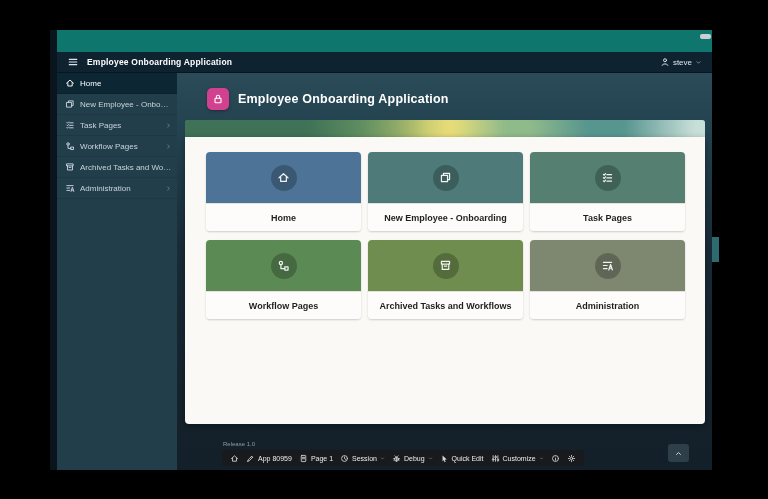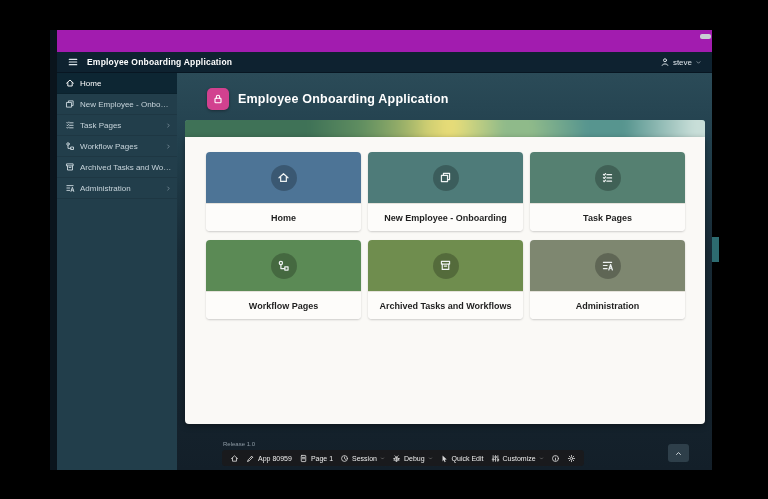--- a/index.html
+++ b/index.html
@@ -8,21 +8,21 @@
     background:#000;
     font-family:"Liberation Sans", sans-serif;
     position:relative;
     overflow:hidden;
     -webkit-font-smoothing:antialiased;
   }
   .icon { display:inline-flex; }
   .icon svg { width:100%; height:100%; display:block; }
 
   
-  .window { position:absolute; left:50px; top:30px; width:662px; height:440px; background:#a21caf; }
+  .window { position:absolute; left:50px; top:30px; width:662px; height:440px; background:#0f766e; }
   .left-strip { position:absolute; left:0; top:0; width:7px; height:440px; background:#0a141c; }
   .scroll-thumb { position:absolute; left:650px; top:4px; width:11px; height:5px; background:#c9cfd4; border-radius:2px; }
   .edge-tab { position:absolute; left:712px; top:237px; width:7px; height:25px; background:#2d6b70; }
 
   
   .header { position:absolute; left:7px; top:22px; width:655px; height:21px; background:#0e2230;
             display:flex; align-items:center; padding:0 10px; border-bottom:1px solid #081622; }
   .menu-btn { width:12px; height:12px; color:#dde5ea; margin-right:8px; cursor:pointer; }
   .header-title { color:#fff; font-size:8.5px; font-weight:700; letter-spacing:.2px; white-space:nowrap; }
   .header-user { margin-left:auto; display:flex; align-items:center; gap:3px; color:#dfe7ec; font-size:8px; cursor:pointer; }

